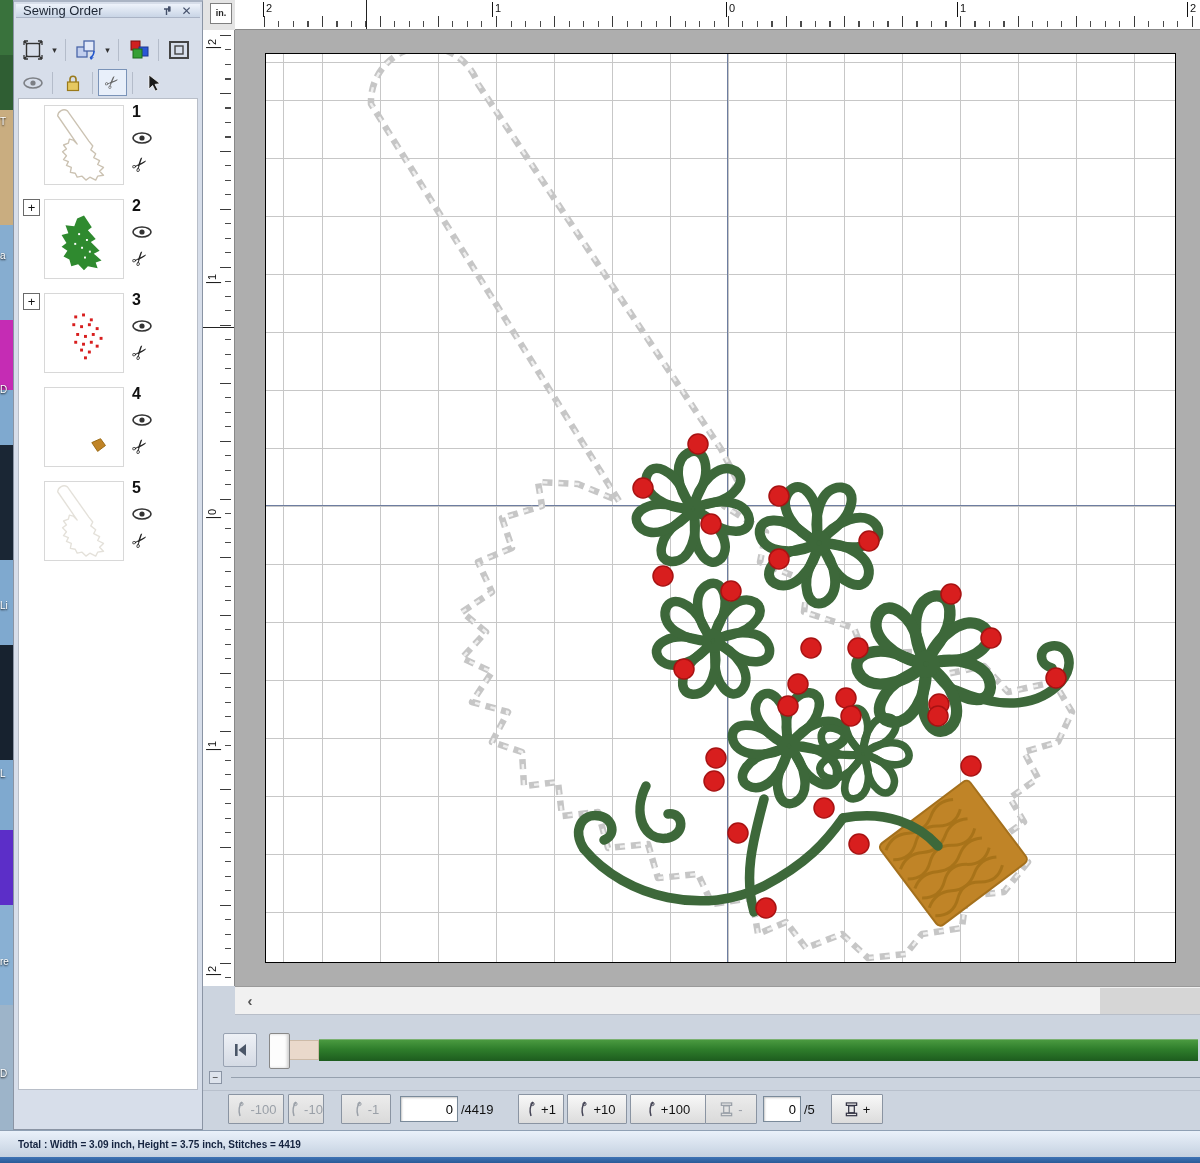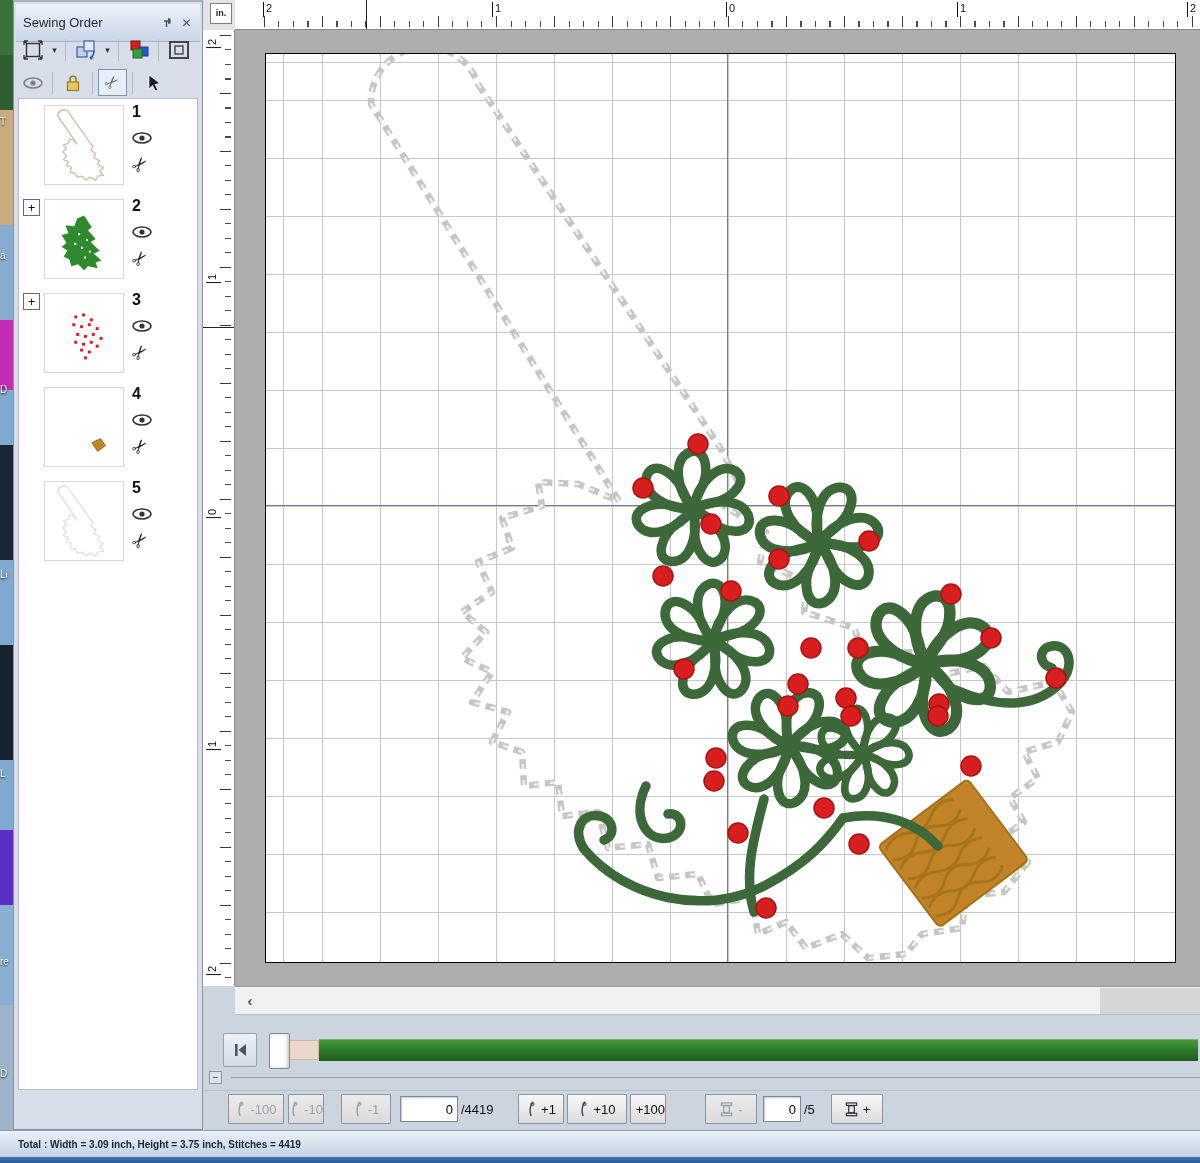--- a/index.html
+++ b/index.html
@@ -8,21 +8,21 @@
   .abs { position:absolute; }
 
   
   #desktop-strip { left:0; top:0; width:13px; height:1130px; overflow:hidden; }
   #desktop-strip .seg { position:absolute; left:0; width:13px; }
   .frag { position:absolute; left:0; color:#fff; font-size:10px; text-shadow:0 1px 2px #000; }
 
   
   #panel { left:13px; top:0; width:190px; height:1130px; background:#d7deea;
     border:1px solid #8a94a4; border-top:2px solid #aab4c4; }
-  #panel-titlebar { position:absolute; left:2px; top:2px; right:2px; height:38px;
+  #panel-titlebar { position:absolute; left:2px; top:2px; right:2px; height:14px;
     background:linear-gradient(#eef3fb,#c9d5e6); border-bottom:1px solid #aab4c6;
     display:flex; align-items:center; padding:0 4px 0 7px; }
   #panel-title { font-size:13px; color:#1c2533; flex:1; }
   .tb-mini { width:19px; height:18px; display:flex; align-items:center; justify-content:center;
     color:#44506a; font-size:12px; cursor:default; }
   #panel-toolbar1 { position:absolute; left:4px; top:31px; height:33px; display:flex; align-items:center; gap:2px; }
   #panel-toolbar2 { position:absolute; left:4px; top:66px; height:29px; display:flex; align-items:center; gap:2px; }
   .tbtn { height:27px; min-width:29px; display:flex; align-items:center; justify-content:center;
     border:1px solid transparent; }
   .tbtn.pressed { background:#e8effa; border:1px solid #7a93b8; }
@@ -134,21 +134,21 @@
   <div class="seg" style="top:445px;height:115px;background:#1a2634"></div>
   <div class="seg" style="top:560px;height:85px;background:#7fa9cf"></div>
   <div class="seg" style="top:645px;height:115px;background:#17222f"></div>
   <div class="seg" style="top:760px;height:70px;background:#7fa9cf"></div>
   <div class="seg" style="top:830px;height:75px;background:#5c2ec8"></div>
   <div class="seg" style="top:905px;height:100px;background:#89b0d3"></div>
   <div class="seg" style="top:1005px;height:125px;background:#9db4c9"></div>
   <span class="frag" style="top:116px">T</span>
   <span class="frag" style="top:250px">a</span>
   <span class="frag" style="top:384px">D</span>
-  <span class="frag" style="top:569px">Li</span>
+  <span class="frag" style="top:600px">Li</span>
   <span class="frag" style="top:768px">L</span>
   <span class="frag" style="top:956px">re</span>
   <span class="frag" style="top:1068px">D</span>
 </div>
 
 <div id="panel" class="abs">
   <div id="panel-titlebar">
     <span id="panel-title">Sewing Order</span>
     <span class="tb-mini">
       <svg width="12" height="12" viewBox="0 0 12 12">
@@ -499,21 +499,21 @@
     </svg>
     <span>+1</span>
   </button>
   <button class="sbtn" style="left:364px;width:60px">
     <svg width="11" height="16" viewBox="0 0 11 16">
       <path d="M7,1 C4,5 3,9 5,15" stroke="#445" stroke-width="1.5" fill="none"></path>
       <circle cx="6.5" cy="3" r="1.6" stroke="#445" fill="none"></circle>
     </svg>
     <span>+10</span>
   </button>
-  <button class="sbtn" style="left:427px;width:36px">
+  <button class="sbtn" style="left:427px;width:76px">
     <svg width="11" height="16" viewBox="0 0 11 16">
       <path d="M7,1 C4,5 3,9 5,15" stroke="#445" stroke-width="1.5" fill="none"></path>
       <circle cx="6.5" cy="3" r="1.6" stroke="#445" fill="none"></circle>
     </svg>
     <span>+100</span>
   </button>
 
   <button class="sbtn disabled" style="left:502px;width:52px">
     <svg width="15" height="17" viewBox="0 0 16 17">
       <rect x="2.5" y="1.5" width="11" height="2.6" fill="none" stroke="#9aa0a8" stroke-width="1.3"></rect>

